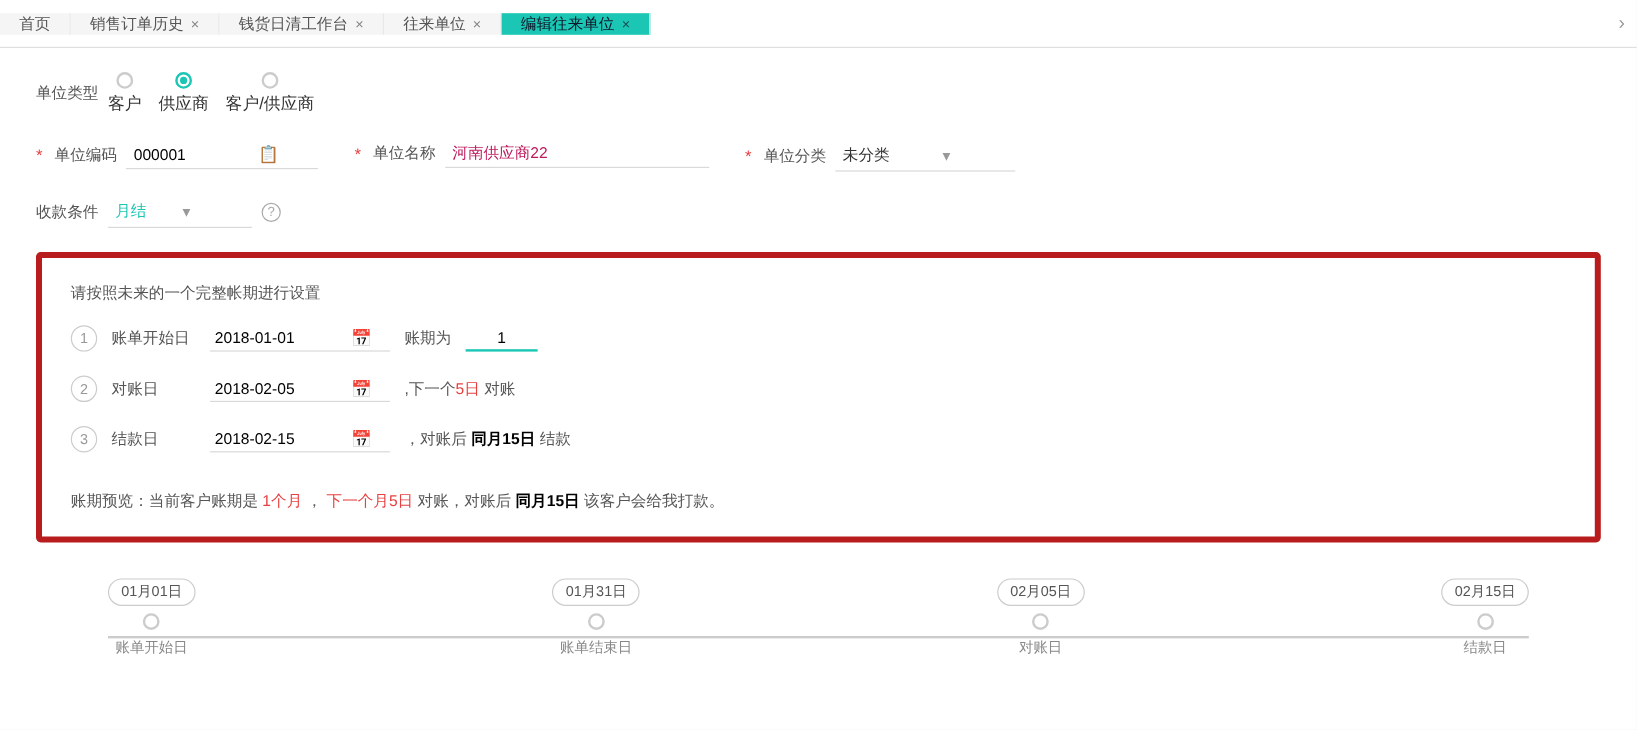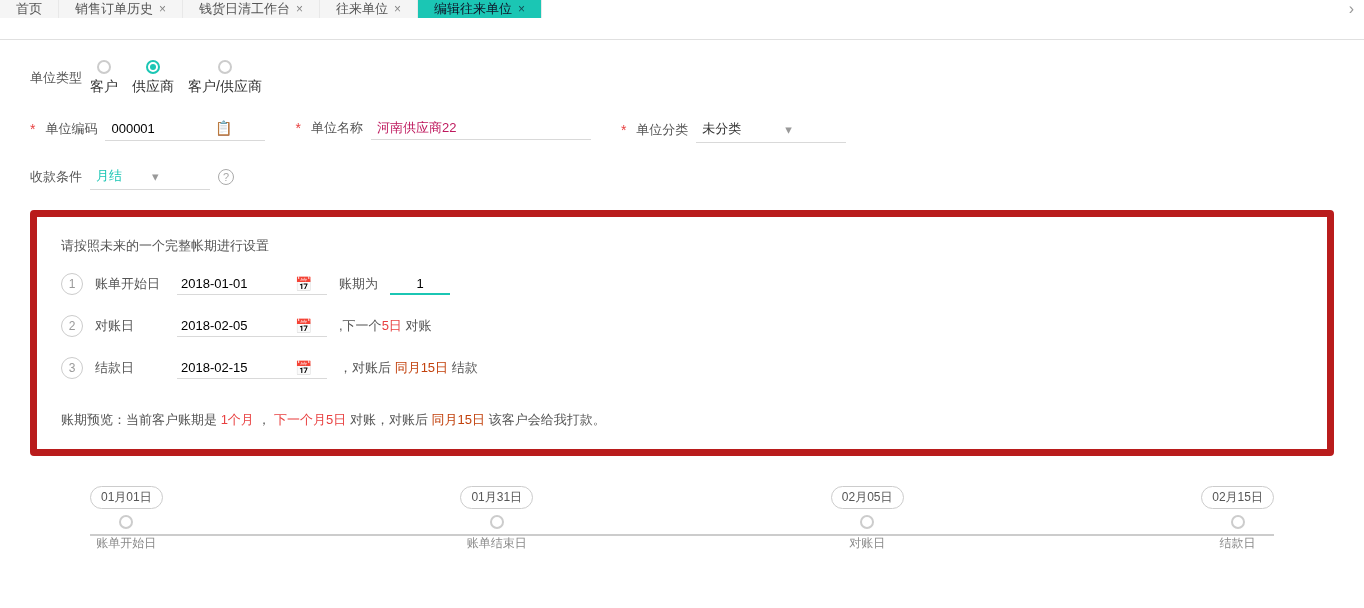--- a/index.html
+++ b/index.html
@@ -1,21 +1,21 @@
 <!DOCTYPE html>
 <html><head>
   <meta charset="utf-8">
   <style>
     * { box-sizing: border-box; margin: 0; padding: 0; }
     body { font-family: 'Microsoft YaHei', Arial, sans-serif; font-size: 14px; color: #333; background: #f5f5f5; }
 
     
     .tabs-bar {
       display: flex;
-      align-items: flex-start;
+      align-items: center;
       background: #fff;
       border-bottom: 1px solid #e0e0e0;
       height: 40px;
     }
     .tab {
       display: flex;
       align-items: center;
       padding: 0 16px;
       cursor: pointer;
       font-size: 13px;
@@ -164,21 +164,21 @@
       font-size: 11px;
       color: #aaa;
       cursor: pointer;
     }
     .name-input {
       width: 220px;
     }
 
     
     .section-box {
-      border: 7px solid #b91c1c;
+      border: 5px solid #b91c1c;
       border-radius: 4px;
       padding: 20px 24px;
       margin-top: 4px;
     }
     .section-title {
       font-size: 13px;
       color: #555;
       margin-bottom: 18px;
     }
     .step-row {
@@ -227,21 +227,21 @@
       width: 60px;
       font-size: 13px;
       text-align: center;
       padding: 2px 4px;
     }
     .step-desc {
       font-size: 13px;
       color: #555;
     }
     .highlight-orange { color: #e84040; }
-    .highlight-teal { color: #c2410c; }
+    .highlight-teal { color: #000000; font-weight: bold; }
 
     
     .preview-row {
       font-size: 13px;
       color: #555;
       margin-top: 10px;
       padding: 12px 0 0 0;
     }
     .timeline-node {
       display: flex;

